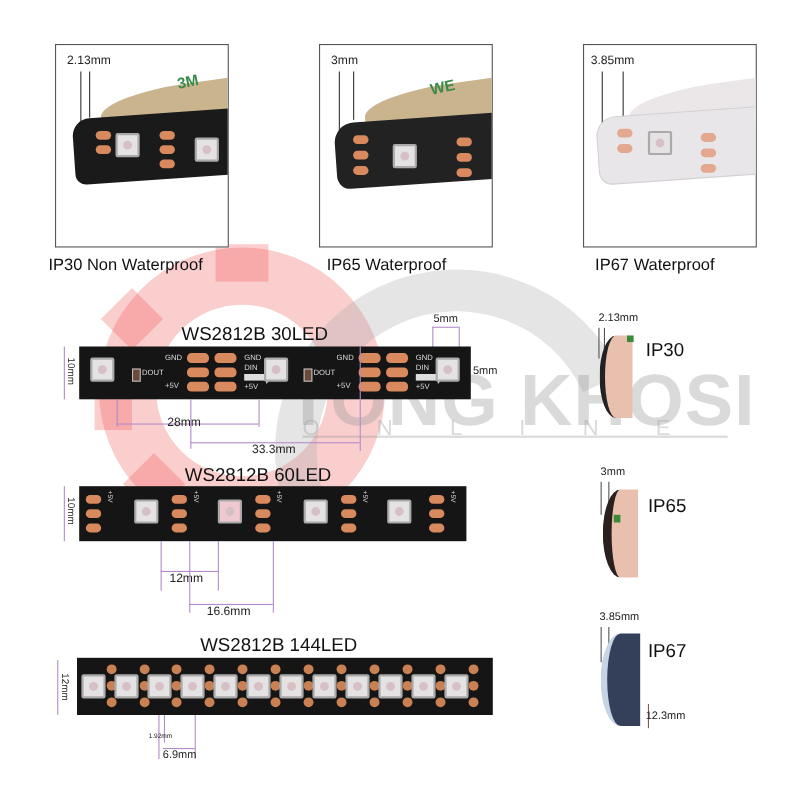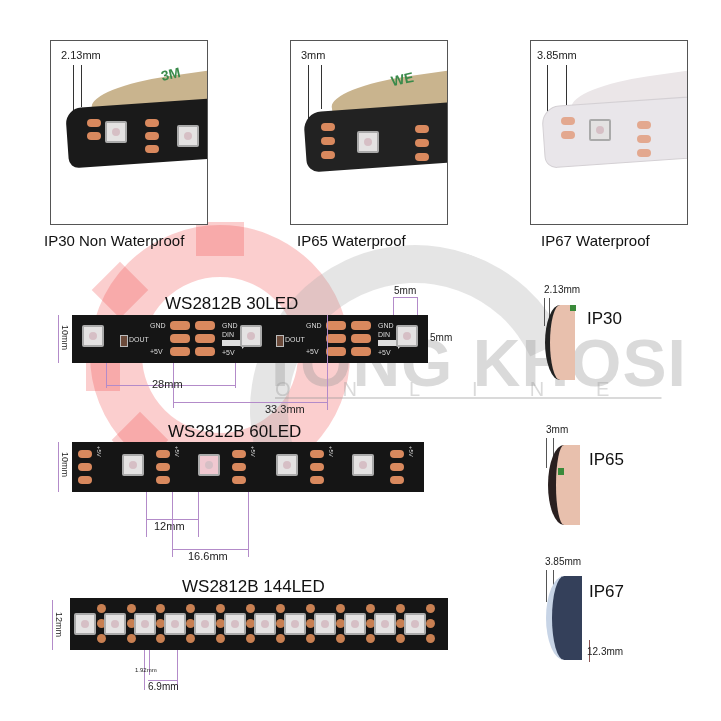--- a/index.html
+++ b/index.html
@@ -150,21 +150,21 @@
 <div class="dim-line-v" style="left:58px;top:315px;height:48px;"></div>
 <div class="dim-text-v" style="left:70px;top:325px;">10mm</div>
 <div class="dim-text" style="left:430px;top:332px;">5mm</div>
 <div class="dim-line-v" style="left:106px;top:363px;height:25px;"></div>
 <div class="dim-line-v" style="left:235px;top:363px;height:25px;"></div>
 <div class="dim-line-h" style="left:106px;top:385px;width:129px;"></div>
 <div class="dim-text" style="left:152px;top:378px;font-size:11px;">28mm</div>
 <div class="dim-line-v" style="left:173px;top:363px;height:45px;"></div>
 <div class="dim-line-v" style="left:327px;top:315px;height:95px;"></div>
 <div class="dim-line-h" style="left:173px;top:402px;width:154px;"></div>
-<div class="dim-text" style="left:229px;top:403px;font-size:11px;margin-left:36px;">33.3mm</div>
+<div class="dim-text" style="left:229px;top:403px;font-size:11px;">33.3mm</div>
 
 <div class="strip-title" style="left:168px;top:422px;">WS2812B  60LED</div>
 <div class="strip" style="left:72px;top:442px;width:352px;height:50px;">
   <div class="pad" style="left:6px;top:8px;"></div>
   <div class="pad" style="left:6px;top:21px;"></div>
   <div class="pad" style="left:6px;top:34px;"></div>
   <div class="led-chip" style="left:50px;top:12px;"></div>
   <div class="pad" style="left:84px;top:8px;"></div>
   <div class="pad" style="left:84px;top:21px;"></div>
   <div class="pad" style="left:84px;top:34px;"></div>

